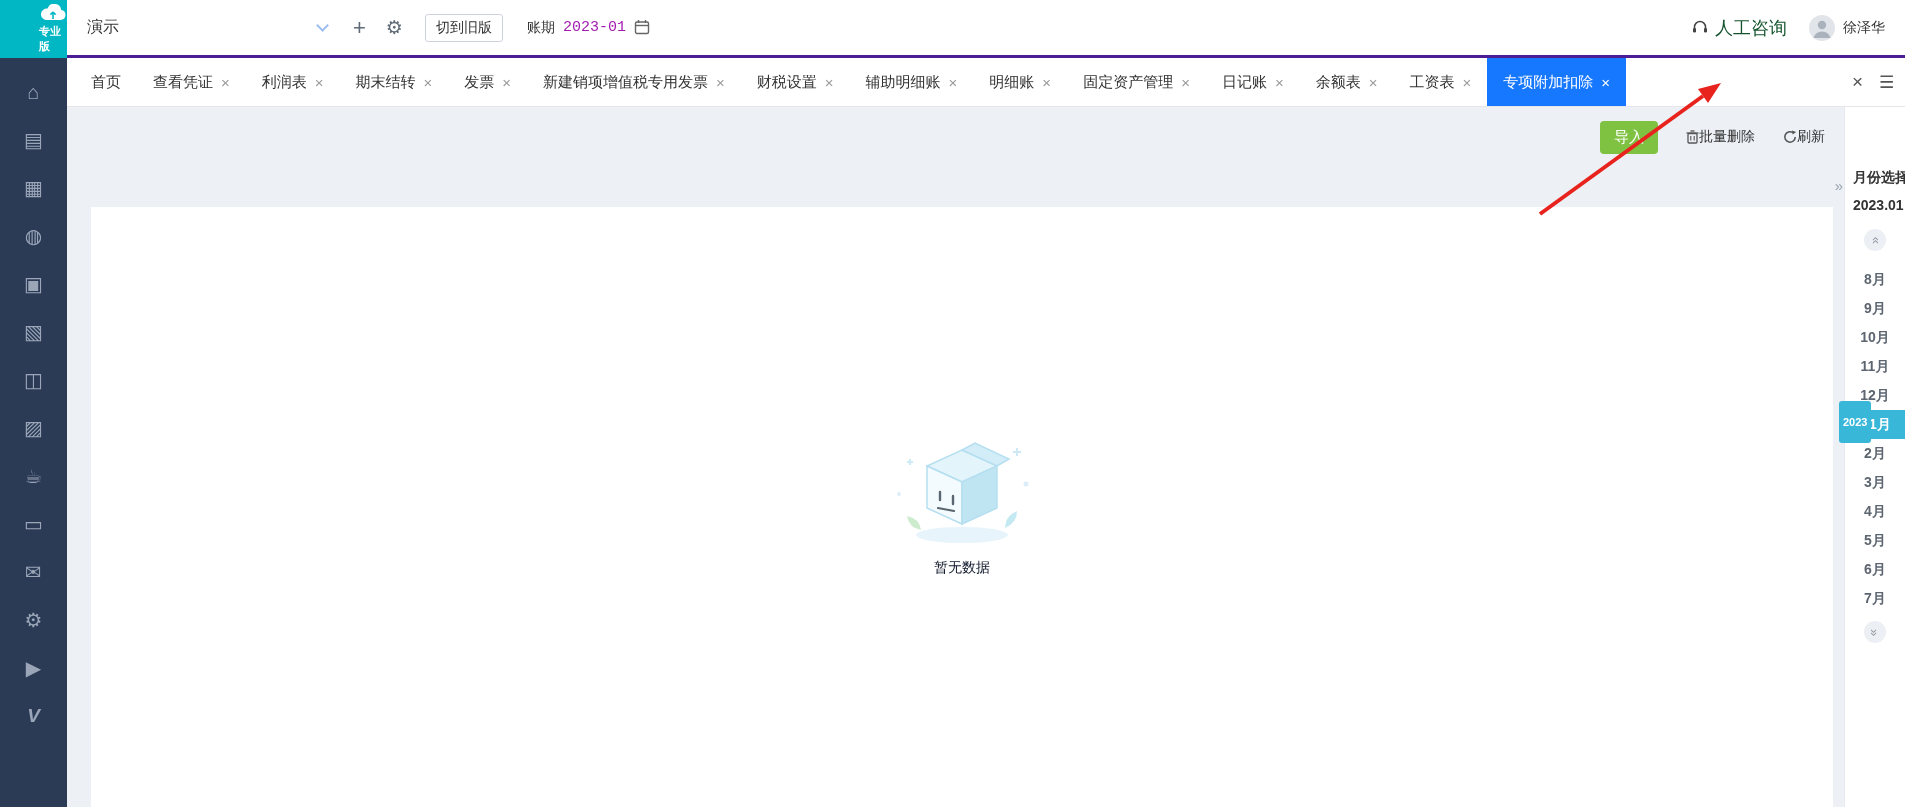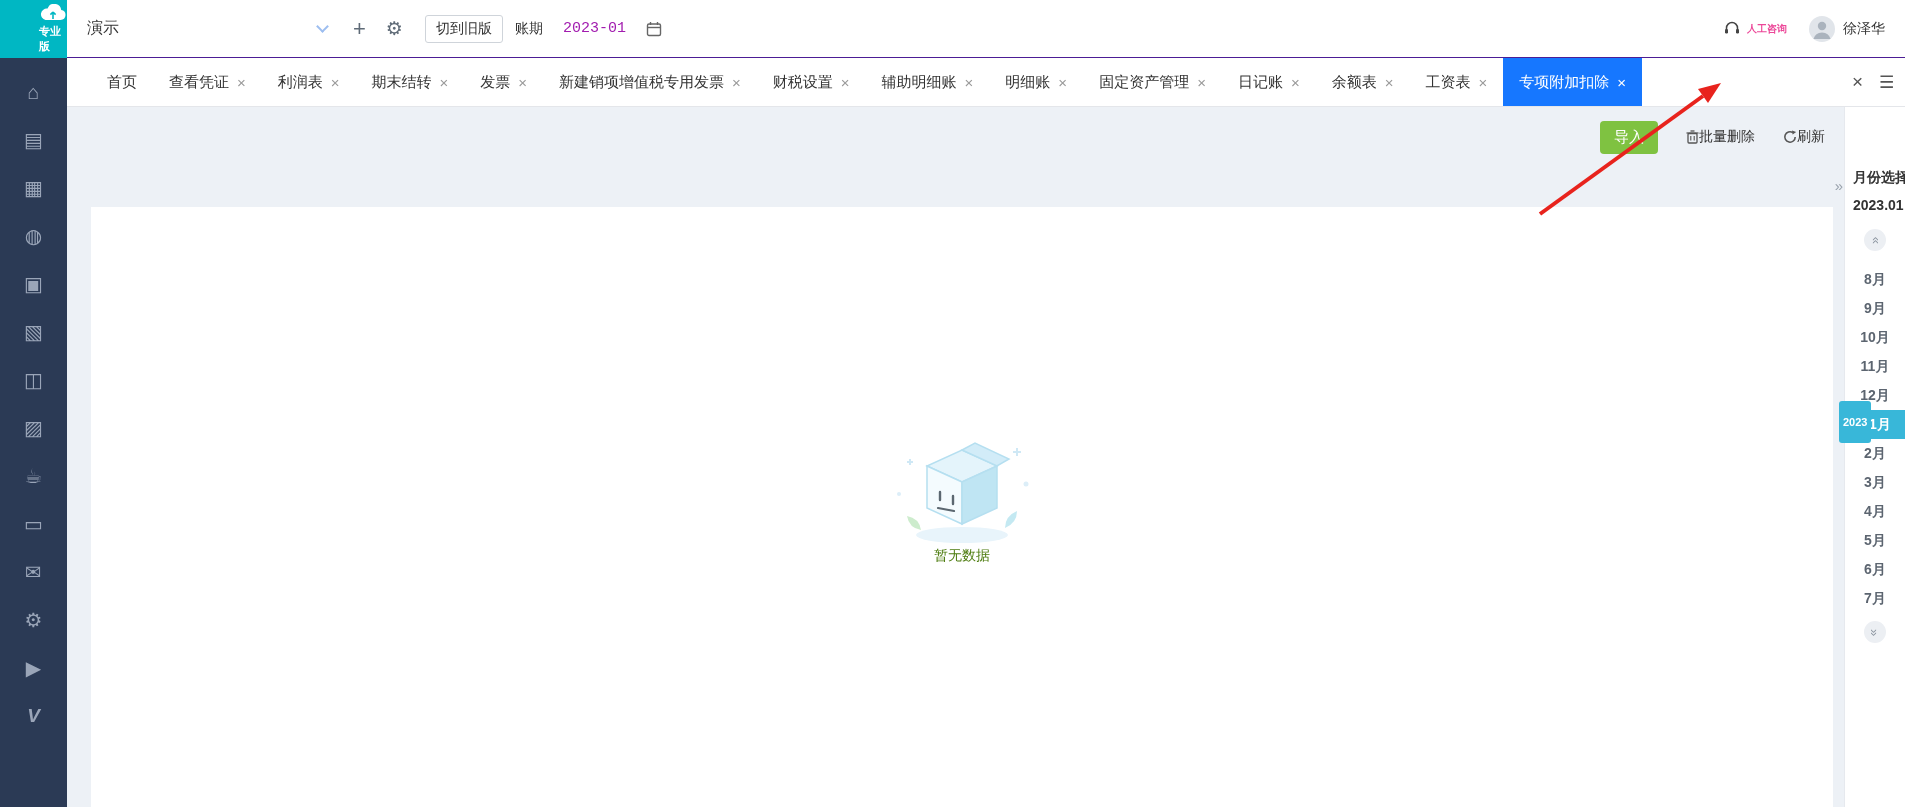--- a/index.html
+++ b/index.html
@@ -7,40 +7,40 @@
 
   
   .sidebar { position:absolute; left:0; top:0; width:67px; height:807px; background:#2b3a55; z-index:10; }
   .logo { width:67px; height:58px; background:#00b7c3; display:flex; flex-direction:column; align-items:center; justify-content:center; gap:2px;padding-left:39px; }
   .logo-text { color:#fff; font-size:11px; font-weight:bold; }
   .side-icons { display:flex; flex-direction:column; align-items:center; padding-top:10px; }
   .side-icon { height:48px; width:67px; display:flex; align-items:center; justify-content:center; color:#9aa5b8; font-size:20px; cursor:pointer; }
   .side-icon:last-child { font-weight:bold; font-style:italic; font-size:19px; }
 
   
-  .topbar { position:absolute; left:67px; top:0; right:0; height:58px; background:#fff; display:flex; align-items:center; padding:0 20px; border-bottom:1px solid #4c1d95; z-index:6; }
+  .topbar { position:absolute; left:67px; top:0; right:0; height:58px; background:#fff; display:flex; align-items:center; padding:0 20px; border-bottom:3px solid #4c1d95; z-index:6; }
   .company { width:240px; display:flex; align-items:center; justify-content:space-between; cursor:pointer; }
   .company-name { font-size:16px; color:#333; }
   .chev-down { width:9px; height:9px; border-right:2px solid #9dbef0; border-bottom:2px solid #9dbef0; transform:rotate(45deg); margin-top:-4px; }
   .plus { margin-left:26px; font-size:22px; color:#5f6b77; cursor:pointer; line-height:1; }
   .gear { margin-left:20px; font-size:19px; color:#5f6b77; cursor:pointer; line-height:1; }
   .btn-old { margin-left:22px; padding:4px 10px; border:1px solid #cfd4da; border-radius:3px; font-size:14px; color:#333; background:#fff; cursor:pointer; white-space:nowrap; }
-  .period { margin-left:12px; display:flex; align-items:center; gap:20px; }
+  .period { margin-left:24px; display:flex; gap:8px; }
   .period-label { font-size:14px; color:#333; }
   .period-value { font-size:15px; color:#a21caf; cursor:pointer;font-family:Liberation Mono, monospace; }
   .cal-icon { cursor:pointer; display:flex; }
   .spacer { flex:1; }
   .support { display:flex; align-items:center; gap:7px; cursor:pointer; }
-  .support-label { font-size:10px; color:#ec4899;font-weight:bold; }
+  .support-label { font-size:18px; color:#14532d; }
   .avatar { margin-left:22px; cursor:pointer; display:flex; }
   .username { margin-left:8px; font-size:14px; color:#333; }
 
   
   .tabbar { position:absolute; left:67px; top:58px; right:0; height:49px; background:#fff; border-bottom:1px solid #e4e6ea; display:flex; align-items:stretch; z-index:5; overflow:hidden; }
-  .tabs { display:flex; align-items:stretch; padding-left:24px; }
+  .tabs { display:flex; align-items:stretch; padding-left:8px; }
   .tab { display:flex; align-items:center; padding:0 16px; font-size:15px; color:#333; cursor:pointer; white-space:nowrap; }
   .tab .tab-close { margin-left:8px; color:#999; font-size:15px; }
   .tab.active { background:#1677ff; color:#fff; }
   .tab.active .tab-close { color:#fff; }
   .tabbar-right { display:flex; align-items:center; gap:16px; margin-left:auto; padding-right:0; }
   .close-all { font-size:19px; color:#555; cursor:pointer; }
   .tab-menu { width:26px; color:#555; font-size:17px; cursor:pointer; letter-spacing:-1px; }
 
   
   .content { position:absolute; left:67px; top:107px; right:0; bottom:0; background:#edf1f6; }
@@ -49,21 +49,21 @@
   .tool-link { display:flex; align-items:center; font-size:14px; color:#333; cursor:pointer; }
 
   
   .thead { position:absolute; left:24px; top:60px; width:1742px; height:40px; background:#38b7d9; display:flex; }
   .th { display:flex; align-items:center; justify-content:center; color:#fff; font-size:14px; font-weight:bold; border-right:1px solid rgba(255,255,255,.35); white-space:nowrap; overflow:hidden; }
   .th:last-child { border-right:none; }
   .th-check { width:49px; display:flex; align-items:center; justify-content:center; border-right:1px solid rgba(255,255,255,.35); }
   .checkbox { width:16px; height:16px; background:#fff; border-radius:3px; cursor:pointer; }
   .tbody { position:absolute; left:24px; top:100px; width:1742px; bottom:0; background:#fff; display:flex; flex-direction:column; align-items:center; }
   .empty-illus { margin-top:225px; }
-  .empty-text { font-size:14px; color:#4d7c0f; }
+  .empty-text { margin-top:12px; font-size:14px; color:#0f172a; }
   .panel-toggle { position:absolute; top:70px; right:62px; color:#9aa3ad; font-size:15px; cursor:pointer; z-index:7; }
 
   
   .mpanel { position:absolute; right:0; top:107px; bottom:0; width:60px; background:#fff; box-shadow:-1px 0 0 #e6e9ee; z-index:4; }
   .mp-title { margin:62px 0 0 8px; font-size:14px; font-weight:bold; color:#333; white-space:nowrap; overflow:hidden; }
   .mp-current { margin:10px 0 0 8px; font-size:14px; font-weight:bold; color:#333; white-space:nowrap; overflow:hidden; }
   .circle-btn { width:22px; height:22px; border-radius:50%; background:#eceff3; color:#8a939e; display:flex; align-items:center; justify-content:center; margin:16px auto 0; cursor:pointer; font-size:13px; }
   .circle-btn.down { margin-top:8px; }
   .circle-btn.up span { display:inline-block; transform:rotate(-90deg); }
   .circle-btn.down span { display:inline-block; transform:rotate(90deg); }

